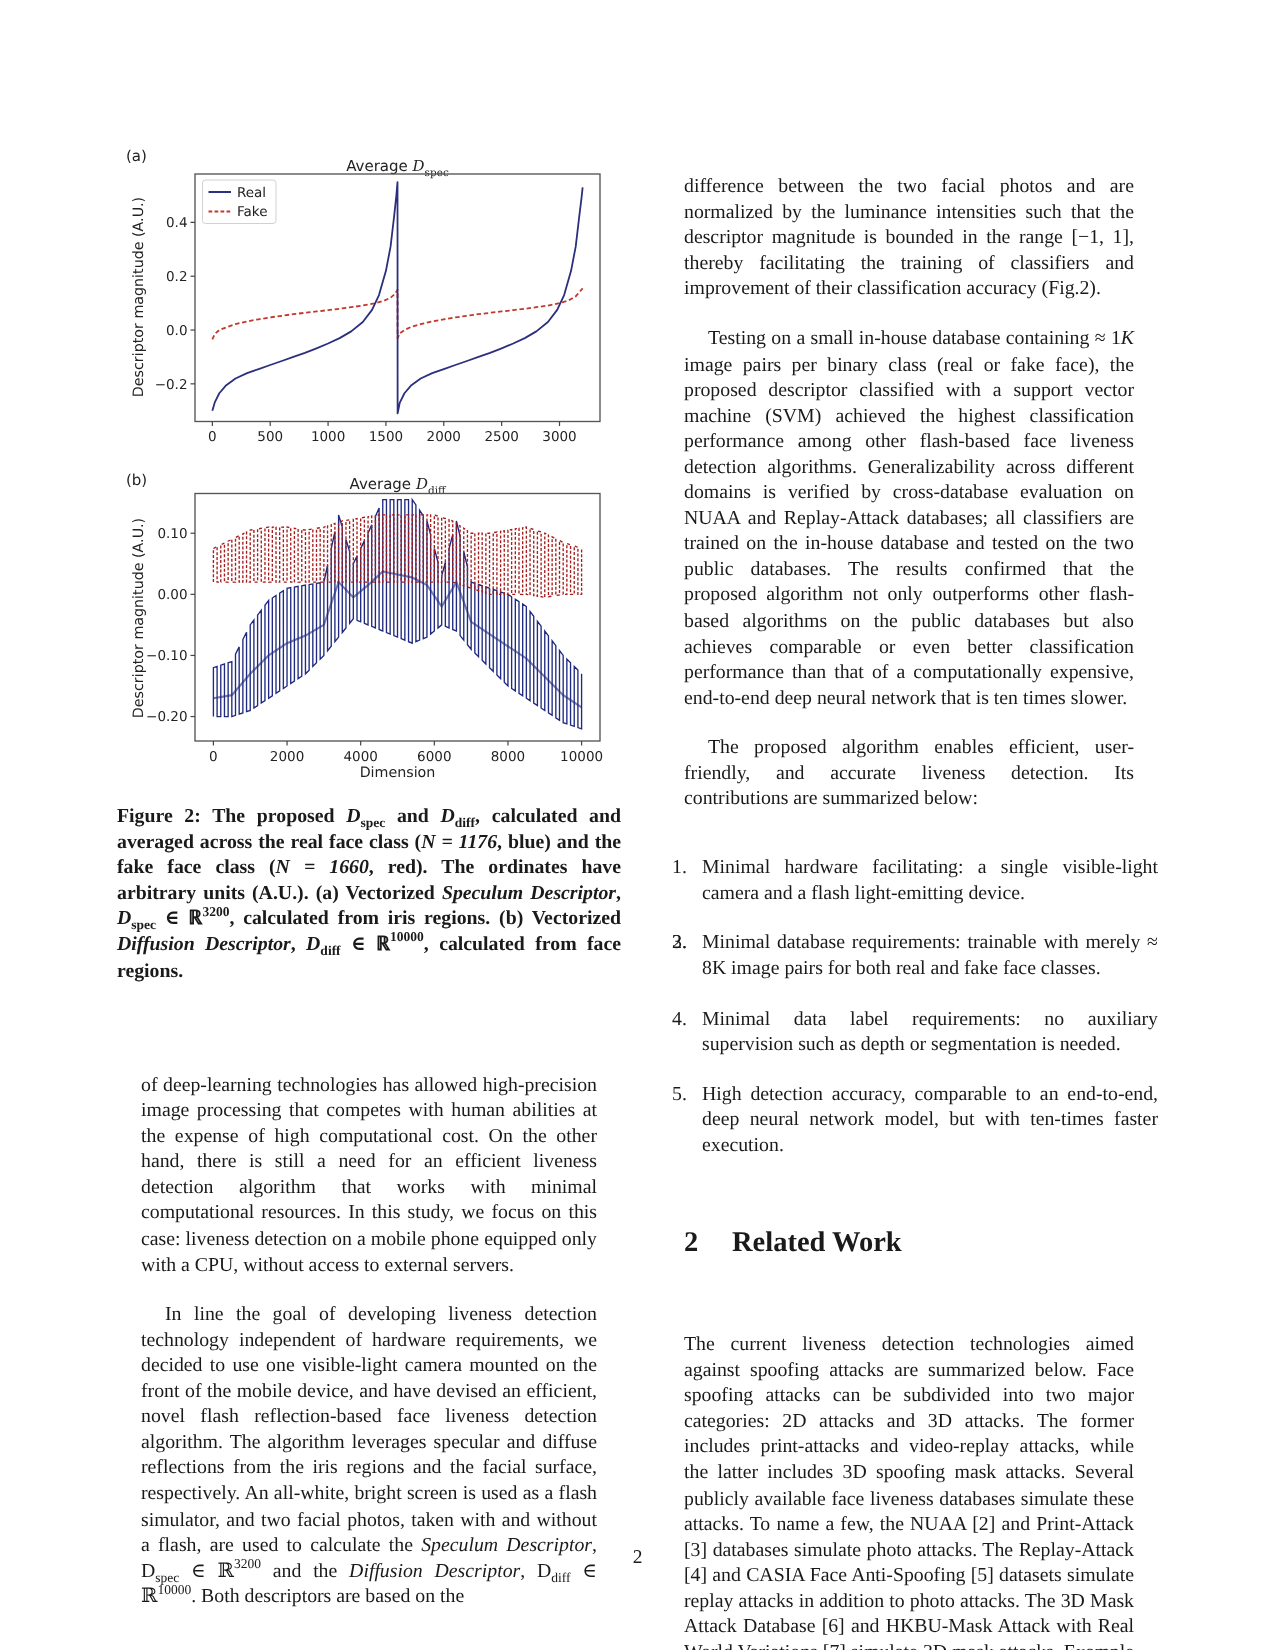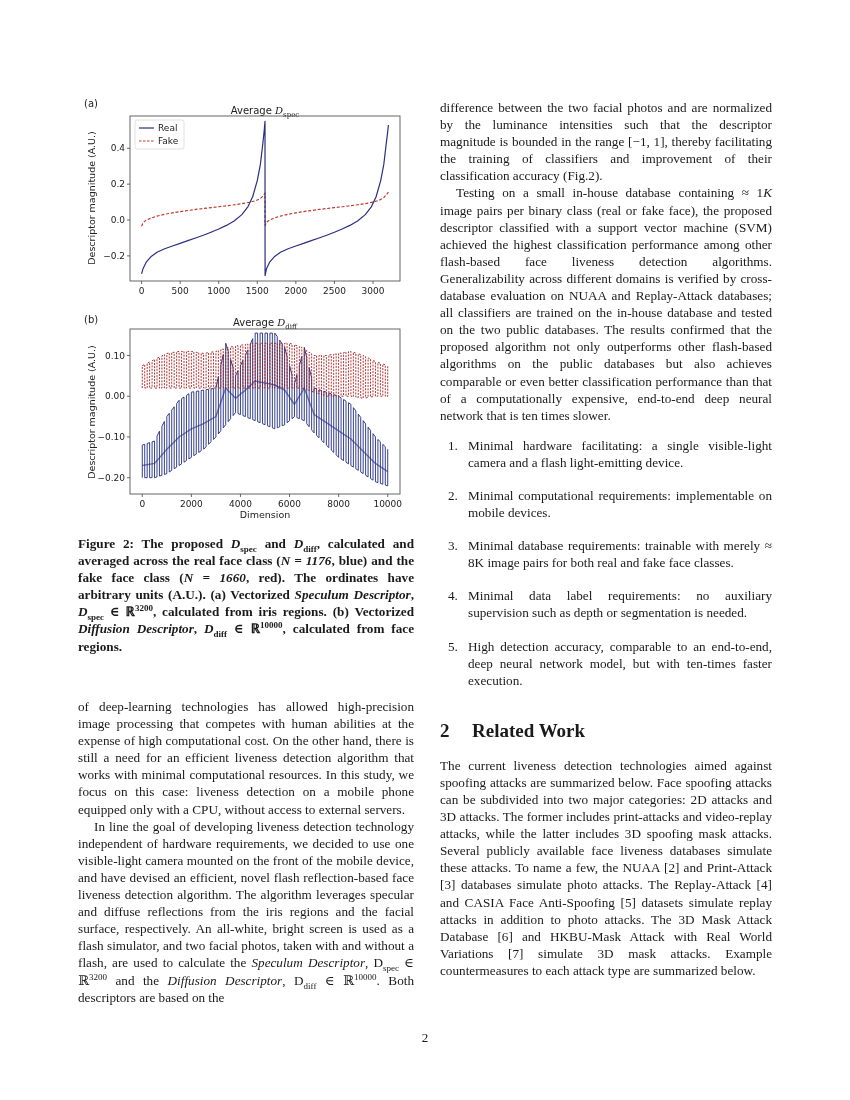--- a/index.html
+++ b/index.html
@@ -1,26 +1,26 @@
 <!DOCTYPE html>
 <html><head>
 <meta charset="utf-8">
 <style>
   html, body { margin:0; padding:0; background:#ffffff; }
   body { width:850px; height:1100px; position:relative; overflow:hidden;
          font-family:"Liberation Serif", "DejaVu Serif", serif; color:#1a1a1a; }
   .col { position:absolute; font-size:13.2px; line-height:17.1px; text-align:justify; }
-  .col p { margin:0; }
+  .col p { margin:16px; }
   .indent { text-indent:16px; }
   .fig-svg { position:absolute; left:80px; top:90px; }
   .caption { position:absolute; left:78px; top:535px; width:336px; font-size:13.2px; line-height:17.1px; text-align:justify;font-weight:bold; }
   ol.contrib { margin:0; padding:0; list-style:none; }
   ol.contrib li { position:relative; padding-left:28px; margin-bottom:16px; text-align:justify; }
   ol.contrib li .num { position:absolute; left:8px; top:0; }
-  .section-title { font-weight:bold; font-size:19px; line-height:24px; margin:0; }
+  .section-title { font-weight:bold; font-size:19px; line-height:24px; margin:16px; }
   .section-title .snum { display:inline-block; width:32px; }
   .page-num { position:absolute; left:0; width:850px; top:1030px; text-align:center; font-size:13px; }
   i, em { font-style:italic; }
   sub, sup { font-size:9px; line-height:0; }
 </style>
 </head>
 <body>
 
 <svg class="fig-svg" width="335" height="440" viewBox="0 0 335 440" xmlns="http://www.w3.org/2000/svg">
 
@@ -108,24 +108,25 @@
 </div>
 
 <div class="col" style="left:78px; top:698px; width:336px;">
   <p>of deep-learning technologies has allowed high-precision image processing that competes with human abilities at the expense of high computational cost. On the other hand, there is still a need for an efficient liveness detection algorithm that works with minimal computational resources. In this study, we focus on this case: liveness detection on a mobile phone equipped only with a CPU, without access to external servers.</p>
   <p class="indent"><span>In line the goal of developing liveness detection technology independent of hardware requirements, we decided to use one visible-light camera mounted on the front of the mobile device, and have devised an efficient, novel flash reflection-based face liveness detection algorithm. The algorithm leverages specular and diffuse reflections from the iris regions and the facial surface, respectively. An all-white, bright screen is used as a flash simulator, and two facial photos, taken with and without a flash, are used to calculate the </span><i>Speculum Descriptor</i><span>, D</span><sub>spec</sub><span> ∈ ℝ</span><sup>3200</sup><span> and the </span><i>Diffusion Descriptor</i><span>, D</span><sub>diff</sub><span> ∈ ℝ</span><sup>10000</sup><span>. Both descriptors are based on the</span></p>
 </div>
 
 <div class="col" style="left:440px; top:99px; width:332px;">
   <p>difference between the two facial photos and are normalized by the luminance intensities such that the descriptor magnitude is bounded in the range [−1, 1], thereby facilitating the training of classifiers and improvement of their classification accuracy (Fig.2).</p>
   <p class="indent"><span>Testing on a small in-house database containing ≈ 1</span><i>K</i><span> image pairs per binary class (real or fake face), the proposed descriptor classified with a support vector machine (SVM) achieved the highest classification performance among other flash-based face liveness detection algorithms. Generalizability across different domains is verified by cross-database evaluation on NUAA and Replay-Attack databases; all classifiers are trained on the in-house database and tested on the two public databases. The results confirmed that the proposed algorithm not only outperforms other flash-based algorithms on the public databases but also achieves comparable or even better classification performance than that of a computationally expensive, end-to-end deep neural network that is ten times slower.</span></p>
+  <p class="indent">The proposed algorithm enables efficient, user-friendly, and accurate liveness detection. Its contributions are summarized below:</p>
   <div style="height:13px;"></div>
   <ol class="contrib">
     <li><span class="num">1.</span><span>Minimal hardware facilitating: a single visible-light camera and a flash light-emitting device.</span></li>
-    <li><span class="num">2.</span><span>Minimal computational requirements: implementable on mobile devices.</span></li>
+    <li><span class="num">2.</span></li>
     <li><span class="num">3.</span><span>Minimal database requirements: trainable with merely ≈ 8K image pairs for both real and fake face classes.</span></li>
     <li><span class="num">4.</span><span>Minimal data label requirements: no auxiliary supervision such as depth or segmentation is needed.</span></li>
     <li><span class="num">5.</span><span>High detection accuracy, comparable to an end-to-end, deep neural network model, but with ten-times faster execution.</span></li>
   </ol>
   <div style="height:14px;"></div>
   <h2 class="section-title"><span class="snum">2</span><span>Related Work</span></h2>
   <div style="height:14px;"></div>
   <p>The current liveness detection technologies aimed against spoofing attacks are summarized below. Face spoofing attacks can be subdivided into two major categories: 2D attacks and 3D attacks. The former includes print-attacks and video-replay attacks, while the latter includes 3D spoofing mask attacks. Several publicly available face liveness databases simulate these attacks. To name a few, the NUAA [2] and Print-Attack [3] databases simulate photo attacks. The Replay-Attack [4] and CASIA Face Anti-Spoofing [5] datasets simulate replay attacks in addition to photo attacks. The 3D Mask Attack Database [6] and HKBU-Mask Attack with Real World Variations [7] simulate 3D mask attacks. Example countermeasures to each attack type are summarized below.</p>
 </div>
 

